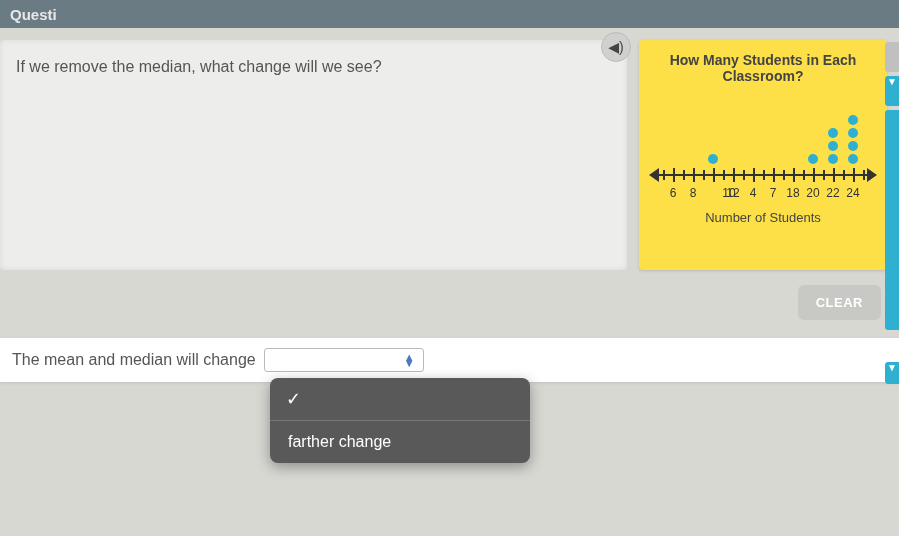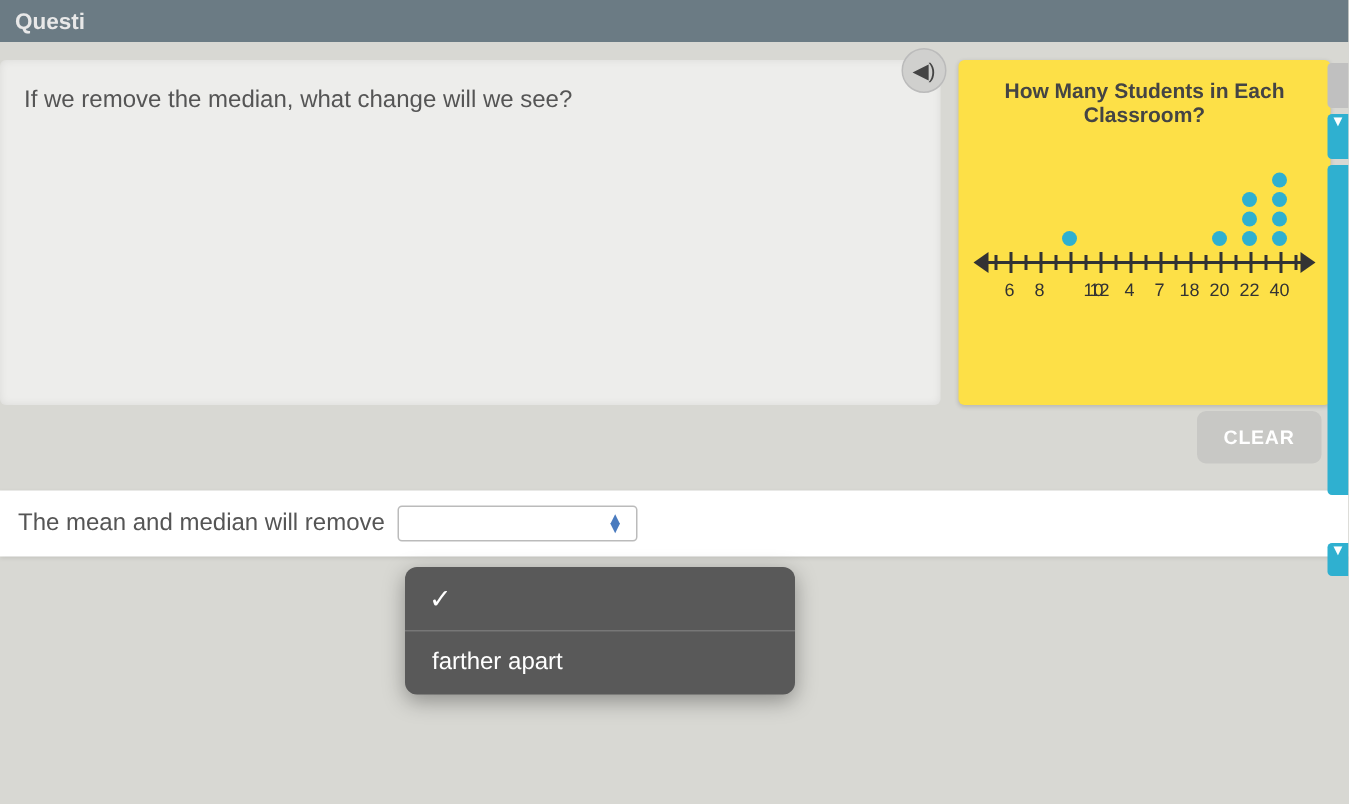--- a/index.html
+++ b/index.html
@@ -124,21 +124,21 @@
     .axis-label {
       text-align: center;
       font-size: 13px;
       color: #444;
       margin-top: 6px;
     }
     .buttons-row {
       display: flex;
       justify-content: flex-end;
       gap: 10px;
-      padding: 4px 18px 0 0;
+      padding: 15px 18px 0 0;
     }
     .btn {
       background: #c8c8c5;
       color: #fff;
       font-weight: bold;
       font-size: 13px;
       padding: 10px 18px;
       border-radius: 6px;
       border: none;
       cursor: pointer;
@@ -257,51 +257,52 @@
         <div class="tick" style="left: 144px;"></div>
         <div class="tick-label" style="left: 144px;">18</div>
         <div class="tick-short" style="left: 154px;"></div>
         <div class="tick" style="left: 164px;"></div>
         <div class="tick-label" style="left: 164px;">20</div>
         <div class="tick-short" style="left: 174px;"></div>
         <div class="tick" style="left: 184px;"></div>
         <div class="tick-label" style="left: 184px;">22</div>
         <div class="tick-short" style="left: 194px;"></div>
         <div class="tick" style="left: 204px;"></div>
-        <div class="tick-label" style="left: 204px;">40</div>
+        <div class="tick-label" style="left: 204px;">24</div>
         <div class="tick-short" style="left: 214px;"></div>
         <div class="dot" style="left: 64px; bottom: 40px;"></div>
         <div class="dot" style="left: 164px; bottom: 40px;"></div>
         <div class="dot" style="left: 184px; bottom: 40px;"></div>
         <div class="dot" style="left: 184px; bottom: 53px;"></div>
         <div class="dot" style="left: 184px; bottom: 66px;"></div>
         <div class="dot" style="left: 204px; bottom: 40px;"></div>
         <div class="dot" style="left: 204px; bottom: 53px;"></div>
         <div class="dot" style="left: 204px; bottom: 66px;"></div>
         <div class="dot" style="left: 204px; bottom: 79px;"></div>
       </div>
+    <div class="axis-label">Number of Students</div>
   </div>
 </div>
 
 <div class="buttons-row">
   <button class="btn">CLEAR</button>
 </div>
 
 <div class="answer-bar">
-  <span class="answer-text">The mean and median will remove</span>
+  <span class="answer-text">The mean and median will change</span>
   <div class="dropdown-box">
     <div class="dropdown-arrows">▲<br>▼</div>
   </div>
 </div>
 
 <div class="dropdown-menu">
   <div class="dropdown-item check">
     <span>✓</span>
   </div>
-  <div class="dropdown-item">farther apart</div>
+  <div class="dropdown-item">farther change</div>
 </div>
 
 <div class="right-tabs">
   <div class="tab grey"></div>
   <div class="tab short">▼</div>
   <div class="tab long"></div>
   <div class="tab small">▼</div>
 </div>
 
 </body></html>

